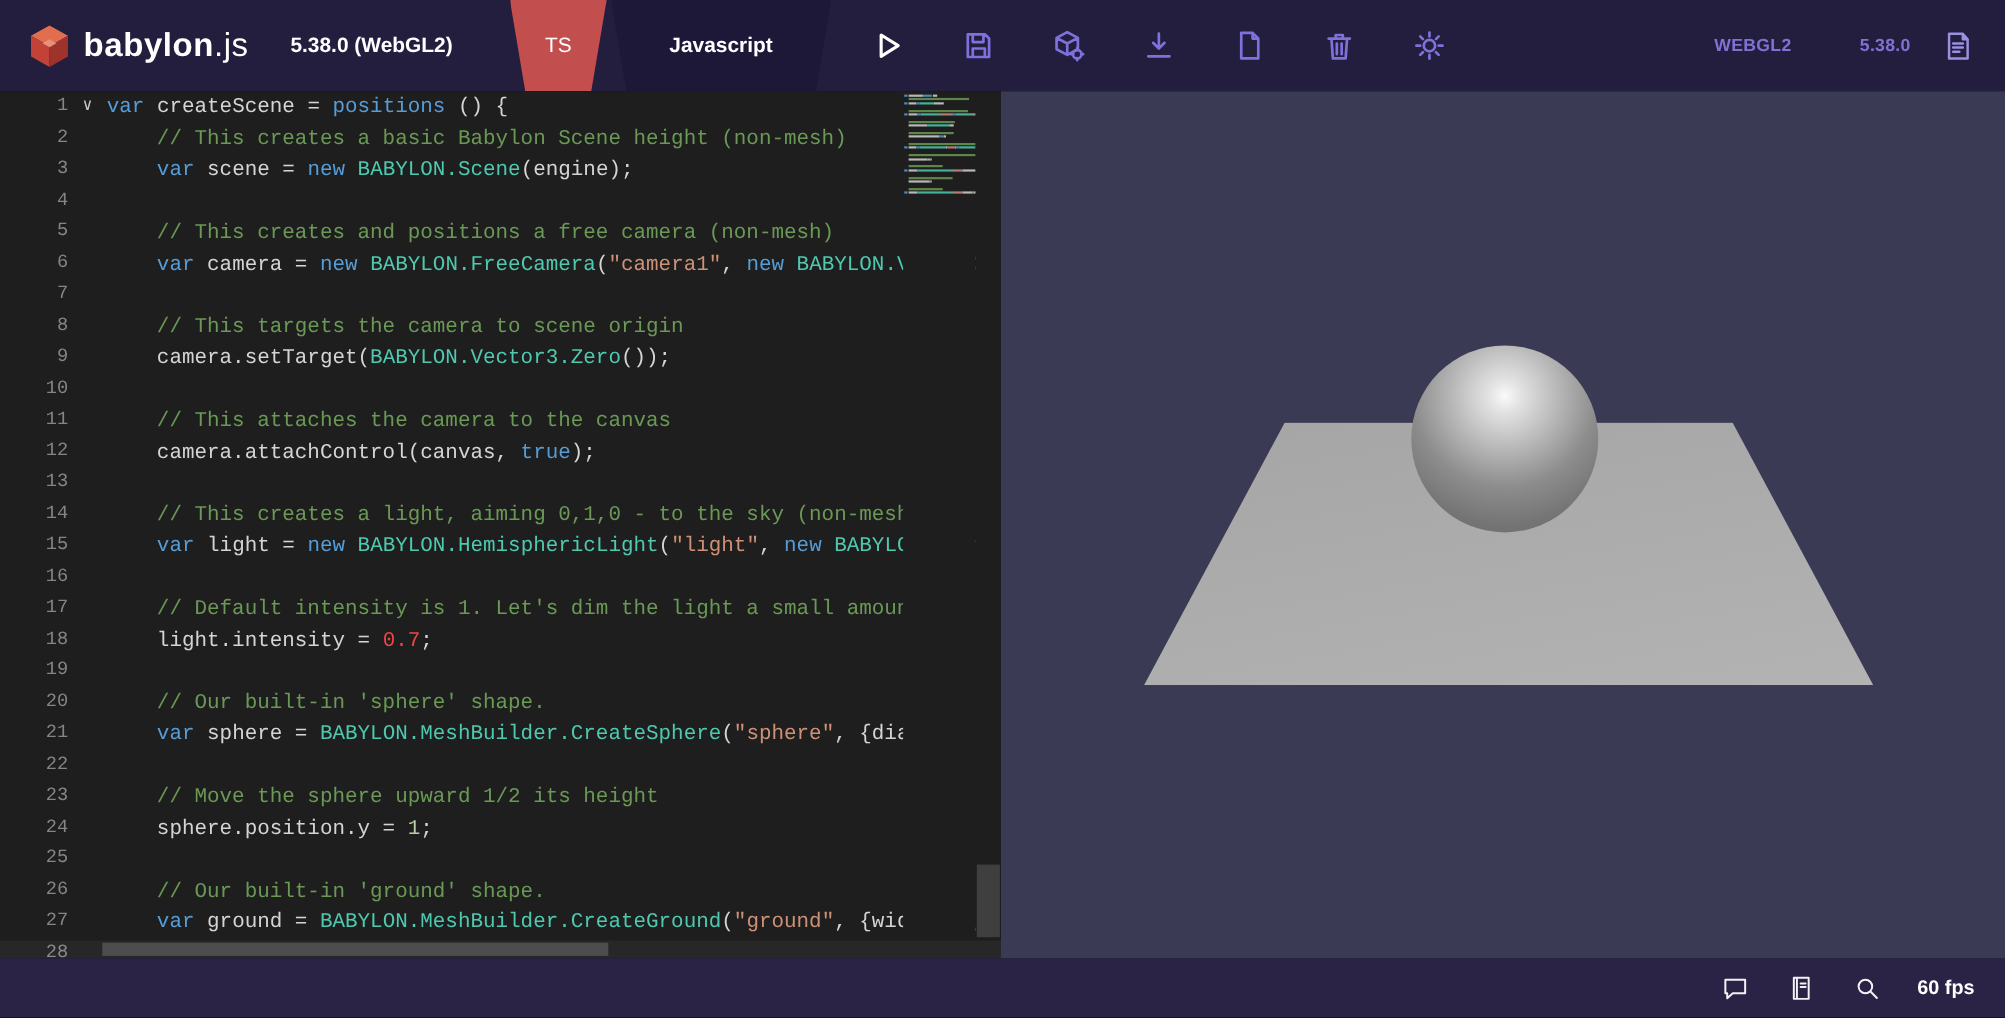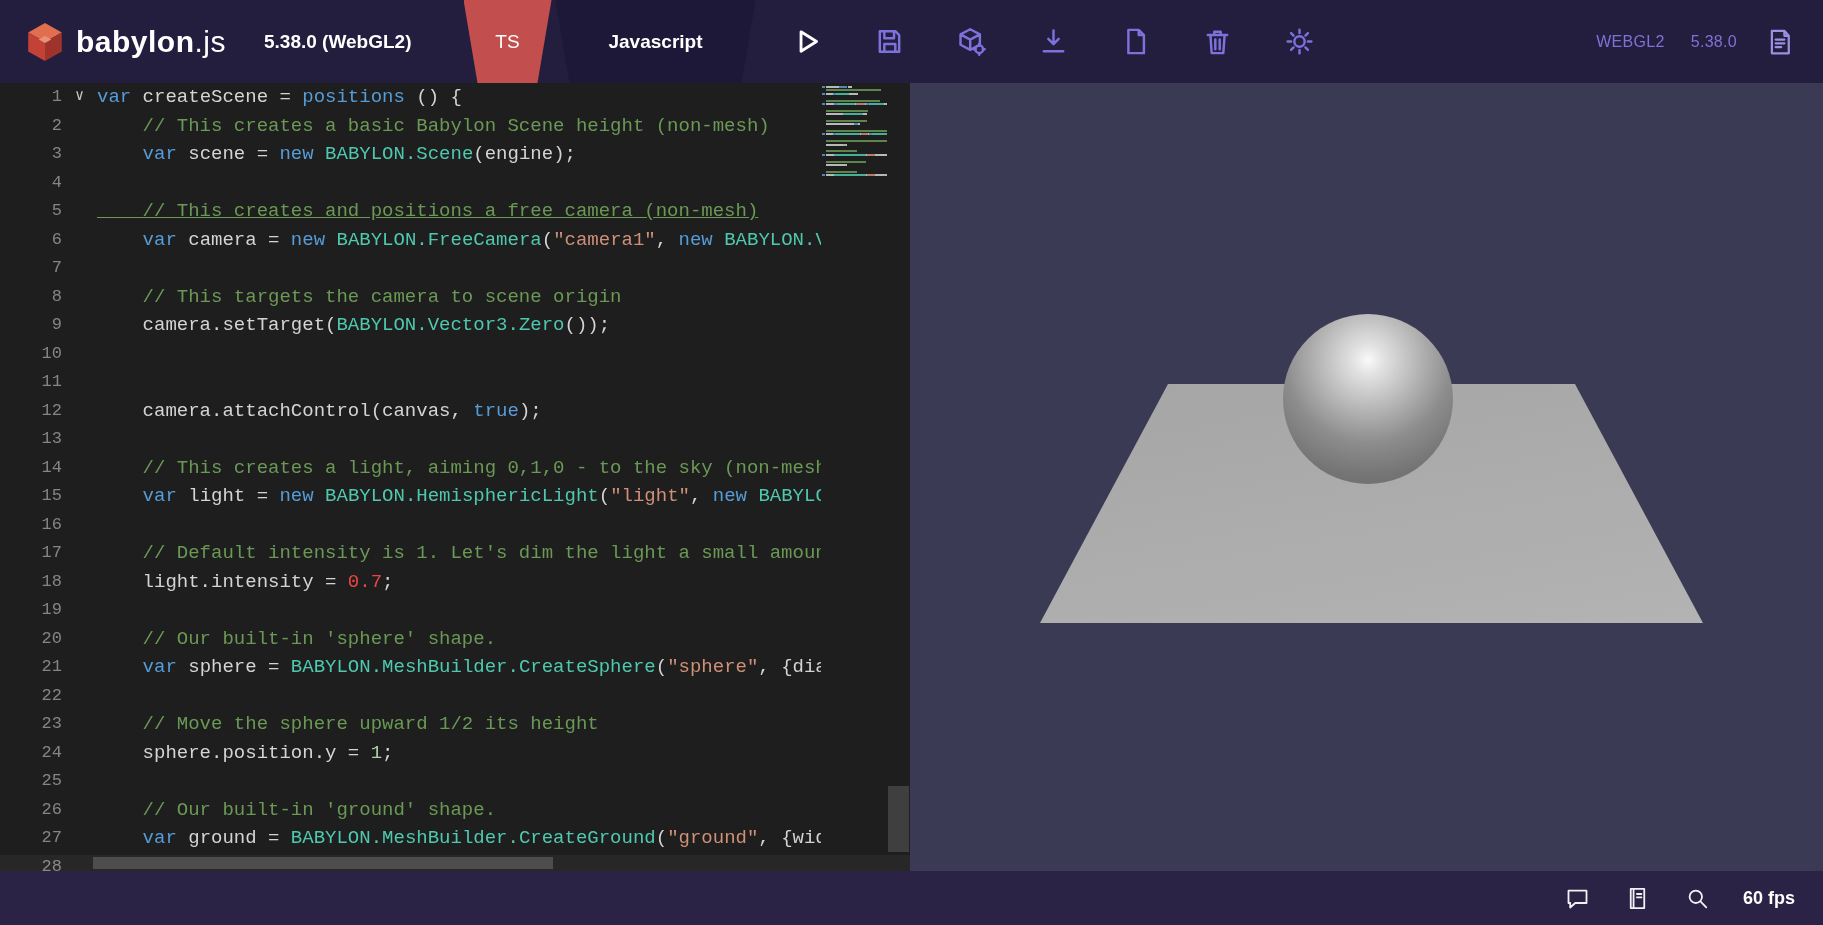--- a/index.html
+++ b/index.html
@@ -19,21 +19,21 @@
   .logo-text .b{font-weight:bold;}
   .engine-version{color:#fff;font-weight:bold;font-size:19px;margin-left:38px;white-space:nowrap;}
   .tab{height:83px;display:flex;align-items:center;justify-content:center;color:#fff;font-size:19px;cursor:pointer;}
   .tab-ts{width:88px;margin-left:52px;background:var(--tab-active-red);clip-path:polygon(0 0,100% 0,calc(100% - 14px) 100%,14px 100%);}
   .tab-js{width:200px;margin-left:4px;background:var(--tab-js);clip-path:polygon(0 0,100% 0,calc(100% - 14px) 100%,14px 100%);font-weight:bold;}
   .toolbar{display:flex;align-items:center;margin-left:30px;gap:38px;}
   .icon-btn{width:44px;height:44px;display:flex;align-items:center;justify-content:center;cursor:pointer;background:none;border:none;}
   .icon-btn svg{width:31px;height:31px;fill:none;stroke:var(--icon-purple);stroke-width:1.9;stroke-linecap:round;stroke-linejoin:round;}
   .icon-btn.white svg{stroke:#fff;stroke-width:2.2;}
   .hstatus{margin-left:auto;display:flex;align-items:center;gap:26px;padding-right:26px;}
-  .hstatus .stxt{color:var(--status-text);font-size:16px;font-weight:normal;letter-spacing:.3px;}
+  .hstatus .stxt{color:var(--status-text);font-size:16px;font-weight:bold;letter-spacing:.3px;margin-left:36px;}
   .hstatus svg{width:30px;height:30px;fill:none;stroke:#9A8FE0;stroke-width:1.8;stroke-linecap:round;stroke-linejoin:round;}
 
   
   .main{flex:1;display:flex;min-height:0;}
   .editor{width:910px;flex:none;background:var(--editor-bg);position:relative;overflow:hidden;font-family:"Liberation Mono","DejaVu Sans Mono",monospace;}
   .code-lines{position:absolute;inset:0;}
   .code-line{display:flex;height:28.5px;line-height:28.5px;font-size:19px;white-space:pre;}
   .ln{flex:none;width:62px;text-align:right;color:#858585;font-size:17px;}
   .fold{flex:none;width:35px;text-align:center;color:#C5C5C5;font-size:15px;}
   .txt{flex:none;white-space:pre;}
@@ -133,27 +133,27 @@
   </header>
 
   <div class="main">
 
     <div class="editor">
       <div class="code-lines">
           <div class="code-line"><span class="ln">1</span><span class="fold">∨</span><span class="txt"><span style="color: rgb(86, 156, 214);">var</span><span style="color: rgb(212, 212, 212);"> createScene = </span><span style="color: rgb(86, 156, 214);">positions</span><span style="color: rgb(212, 212, 212);"> () {</span></span></div>
           <div class="code-line"><span class="ln">2</span><span class="fold"></span><span class="txt"><span style="color: rgb(106, 153, 85);">    // This creates a basic Babylon Scene height (non-mesh)</span></span></div>
           <div class="code-line"><span class="ln">3</span><span class="fold"></span><span class="txt"><span style="color: rgb(212, 212, 212);">    </span><span style="color: rgb(86, 156, 214);">var</span><span style="color: rgb(212, 212, 212);"> scene = </span><span style="color: rgb(86, 156, 214);">new</span><span style="color: rgb(212, 212, 212);"> </span><span style="color: rgb(78, 201, 176);">BABYLON.Scene</span><span style="color: rgb(212, 212, 212);">(engine);</span></span></div>
           <div class="code-line"><span class="ln">4</span><span class="fold"></span><span class="txt"></span></div>
-          <div class="code-line"><span class="ln">5</span><span class="fold"></span><span class="txt"><span style="color: rgb(106, 153, 85); text-decoration: underline;">    // This creates and positions a free camera (non-mesh)</span></span></div>
+          <div class="code-line"><span class="ln">5</span><span class="fold"></span><span class="txt"><span style="color: rgb(106, 153, 85);">    // This creates and positions a free camera (non-mesh)</span></span></div>
           <div class="code-line"><span class="ln">6</span><span class="fold"></span><span class="txt"><span style="color: rgb(212, 212, 212);">    </span><span style="color: rgb(86, 156, 214);">var</span><span style="color: rgb(212, 212, 212);"> camera = </span><span style="color: rgb(86, 156, 214);">new</span><span style="color: rgb(212, 212, 212);"> </span><span style="color: rgb(78, 201, 176);">BABYLON.FreeCamera</span><span style="color: rgb(212, 212, 212);">(</span><span style="color: rgb(206, 145, 120);">"camera1"</span><span style="color: rgb(212, 212, 212);">, </span><span style="color: rgb(86, 156, 214);">new</span><span style="color: rgb(212, 212, 212);"> </span><span style="color: rgb(78, 201, 176);">BABYLON.Vector3</span><span style="color: rgb(212, 212, 212);">(</span><span style="color: rgb(181, 206, 168);">0</span></span></div>
           <div class="code-line"><span class="ln">7</span><span class="fold"></span><span class="txt"></span></div>
           <div class="code-line"><span class="ln">8</span><span class="fold"></span><span class="txt"><span style="color: rgb(106, 153, 85);">    // This targets the camera to scene origin</span></span></div>
           <div class="code-line"><span class="ln">9</span><span class="fold"></span><span class="txt"><span style="color: rgb(212, 212, 212);">    camera.setTarget(</span><span style="color: rgb(78, 201, 176);">BABYLON.Vector3.Zero</span><span style="color: rgb(212, 212, 212);">());</span></span></div>
           <div class="code-line"><span class="ln">10</span><span class="fold"></span><span class="txt"></span></div>
-          <div class="code-line"><span class="ln">11</span><span class="fold"></span></div>
+          <div class="code-line"><span class="ln">11</span><span class="fold"></span><span class="txt"><span style="color: rgb(106, 153, 85);">    // This attaches the camera to the canvas</span></span></div>
           <div class="code-line"><span class="ln">12</span><span class="fold"></span><span class="txt"><span style="color: rgb(212, 212, 212);">    camera.attachControl(canvas, </span><span style="color: rgb(86, 156, 214);">true</span><span style="color: rgb(212, 212, 212);">);</span></span></div>
           <div class="code-line"><span class="ln">13</span><span class="fold"></span><span class="txt"></span></div>
           <div class="code-line"><span class="ln">14</span><span class="fold"></span><span class="txt"><span style="color: rgb(106, 153, 85);">    // This creates a light, aiming 0,1,0 - to the sky (non-mesh)</span></span></div>
           <div class="code-line"><span class="ln">15</span><span class="fold"></span><span class="txt"><span style="color: rgb(212, 212, 212);">    </span><span style="color: rgb(86, 156, 214);">var</span><span style="color: rgb(212, 212, 212);"> light = </span><span style="color: rgb(86, 156, 214);">new</span><span style="color: rgb(212, 212, 212);"> </span><span style="color: rgb(78, 201, 176);">BABYLON.HemisphericLight</span><span style="color: rgb(212, 212, 212);">(</span><span style="color: rgb(206, 145, 120);">"light"</span><span style="color: rgb(212, 212, 212);">, </span><span style="color: rgb(86, 156, 214);">new</span><span style="color: rgb(212, 212, 212);"> </span><span style="color: rgb(78, 201, 176);">BABYLON.Vector3</span></span></div>
           <div class="code-line"><span class="ln">16</span><span class="fold"></span><span class="txt"></span></div>
           <div class="code-line"><span class="ln">17</span><span class="fold"></span><span class="txt"><span style="color: rgb(106, 153, 85);">    // Default intensity is 1. Let's dim the light a small amount</span></span></div>
           <div class="code-line"><span class="ln">18</span><span class="fold"></span><span class="txt"><span style="color: rgb(212, 212, 212); text-align: right;">    light.intensity = </span><span style="color: #ef4444;">0.7</span><span style="color: rgb(212, 212, 212);">;</span></span></div>
           <div class="code-line"><span class="ln">19</span><span class="fold"></span><span class="txt"></span></div>
           <div class="code-line"><span class="ln">20</span><span class="fold"></span><span class="txt"><span style="color: rgb(106, 153, 85);">    // Our built-in 'sphere' shape.</span></span></div>
           <div class="code-line"><span class="ln">21</span><span class="fold"></span><span class="txt"><span style="color: rgb(212, 212, 212);">    </span><span style="color: rgb(86, 156, 214);">var</span><span style="color: rgb(212, 212, 212);"> sphere = </span><span style="color: rgb(78, 201, 176);">BABYLON.MeshBuilder.CreateSphere</span><span style="color: rgb(212, 212, 212);">(</span><span style="color: rgb(206, 145, 120);">"sphere"</span><span style="color: rgb(212, 212, 212);">, {diameter: </span><span style="color: rgb(181, 206, 168);">2</span></span></div>

